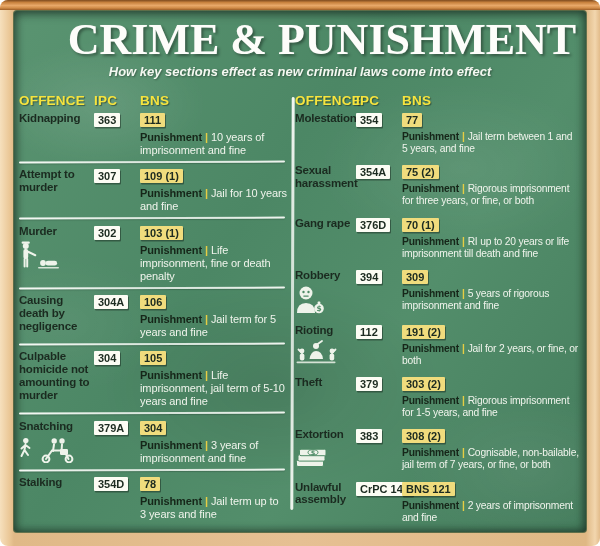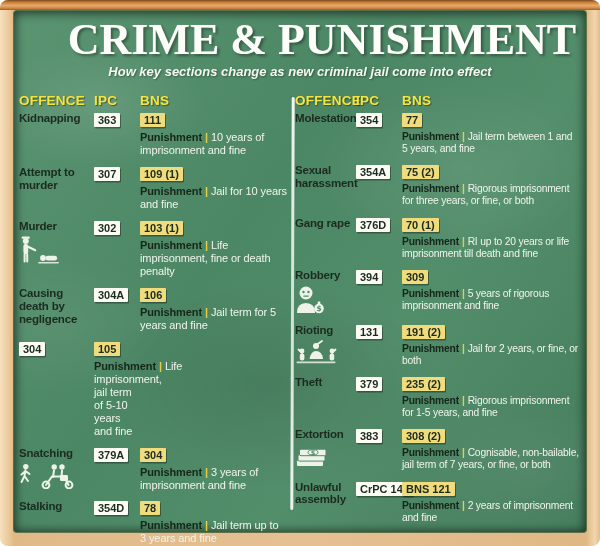--- a/index.html
+++ b/index.html
@@ -62,21 +62,21 @@
   .pipe{color:#e6cd44;font-weight:bold;margin:0 3px;}
   .pdesc{color:#f0f4ec;}
 </style>
 </head>
 <body>
 
 <div class="frame">
   <div class="top-bar"></div>
   <div class="board">
     <div class="title">CRIME &amp; PUNISHMENT</div>
-    <div class="subtitle">How key sections change as new criminal jail come into effect</div>
+    <div class="subtitle">How key sections effect as new criminal laws come into effect</div>
 
     <div class="columns">
       <div class="vdivider"></div>
 
       <div class="col col-left">
         <div class="hdr">
           <div>OFFENCE</div>
           <div>IPC</div>
           <div>BNS</div>
         </div>
@@ -132,20 +132,23 @@
               <div class="offence">Causing death by negligence</div>
             </div>
           <div><span class="chip white">304A</span></div>
           <div><span class="chip yellow">106</span>
             <div class="pun"><span class="plab">Punishment</span><span class="pipe">|</span><span class="pdesc">Jail term for 5 years and fine</span></div>
           </div>
         </div>
         <div class="sep"></div>
 
         <div class="row">
+          <div>
+              <div class="offence">Culpable homicide not amounting to murder</div>
+            </div>
           <div><span class="chip white">304</span></div>
           <div><span class="chip yellow">105</span>
             <div class="pun"><span class="plab">Punishment</span><span class="pipe">|</span><span class="pdesc">Life imprisonment, jail term of 5-10 years and fine</span></div>
           </div>
         </div>
         <div class="sep"></div>
 
         <div class="row">
           <div>
             <div class="offence">Snatching</div>
@@ -260,33 +263,33 @@
                 <circle cx="21" cy="6" r="3"></circle>
                 <path d="M14.5 19 q1.5 -8 6.5 -8 q6 0 7 8 z"></path>
                 <circle cx="7" cy="11" r="2.4"></circle>
                 <rect x="4.8" y="13.6" width="4.6" height="7" rx="2"></rect>
                 <circle cx="37" cy="11" r="2.4"></circle>
                 <rect x="34.6" y="13.6" width="4.6" height="7" rx="2"></rect>
                 <rect x="1.5" y="21.6" width="39" height="1.6" rx=".8" opacity=".85"></rect>
               </g>
             </svg>
           </div>
-          <div><span class="chip white">131</span></div>
+          <div><span class="chip white">112</span></div>
           <div><span class="chip yellow">191 (2)</span>
             <div class="pun"><span class="plab">Punishment</span><span class="pipe">|</span><span class="pdesc">Jail for 2 years, or fine, or both</span></div>
           </div>
         </div>
         <div class="sep"></div>
 
         <div class="row">
           <div>
               <div class="offence">Theft</div>
             </div>
           <div><span class="chip white">379</span></div>
-          <div><span class="chip yellow">235 (2)</span>
+          <div><span class="chip yellow">303 (2)</span>
             <div class="pun"><span class="plab">Punishment</span><span class="pipe">|</span><span class="pdesc">Rigorous imprisonment for 1-5 years, and fine</span></div>
           </div>
         </div>
         <div class="sep"></div>
 
         <div class="row">
           <div>
             <div class="offence">Extortion</div>
             <svg class="icon" width="32" height="24" viewBox="0 0 32 24">
               <g fill="#eef3ea" stroke="#4e8b66" stroke-width="1">

